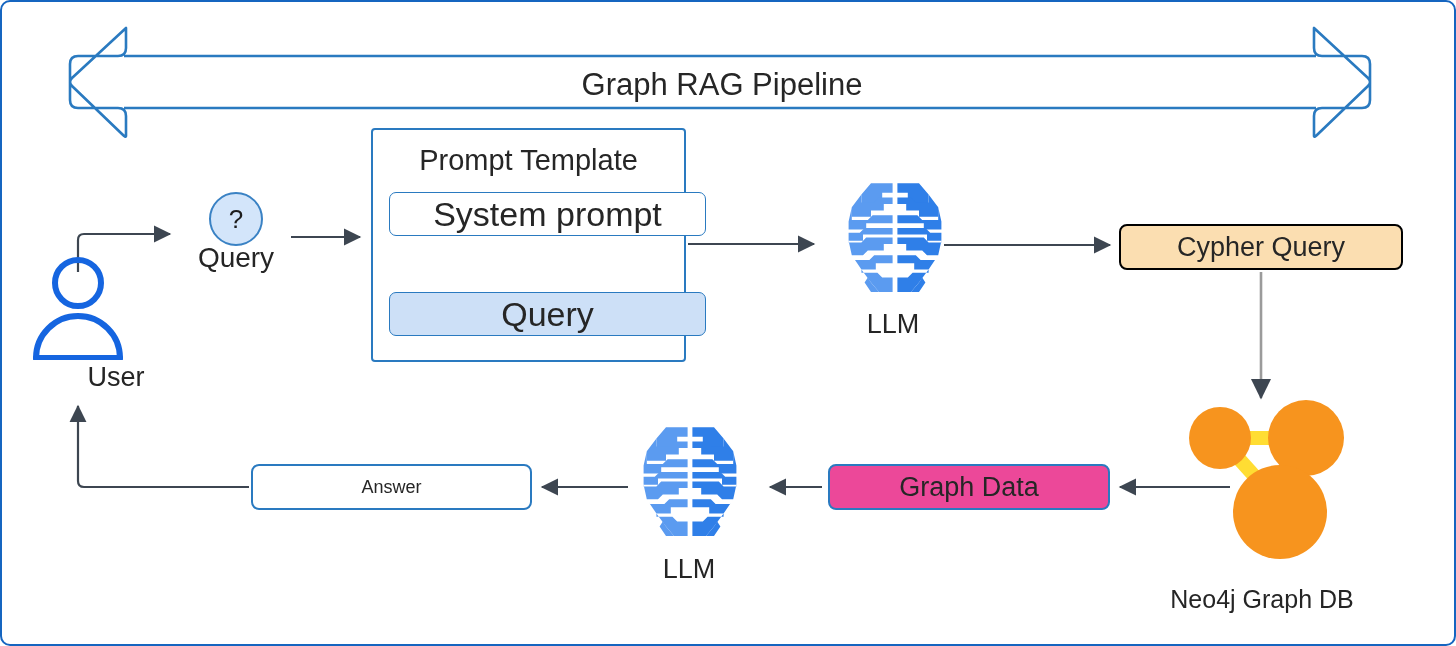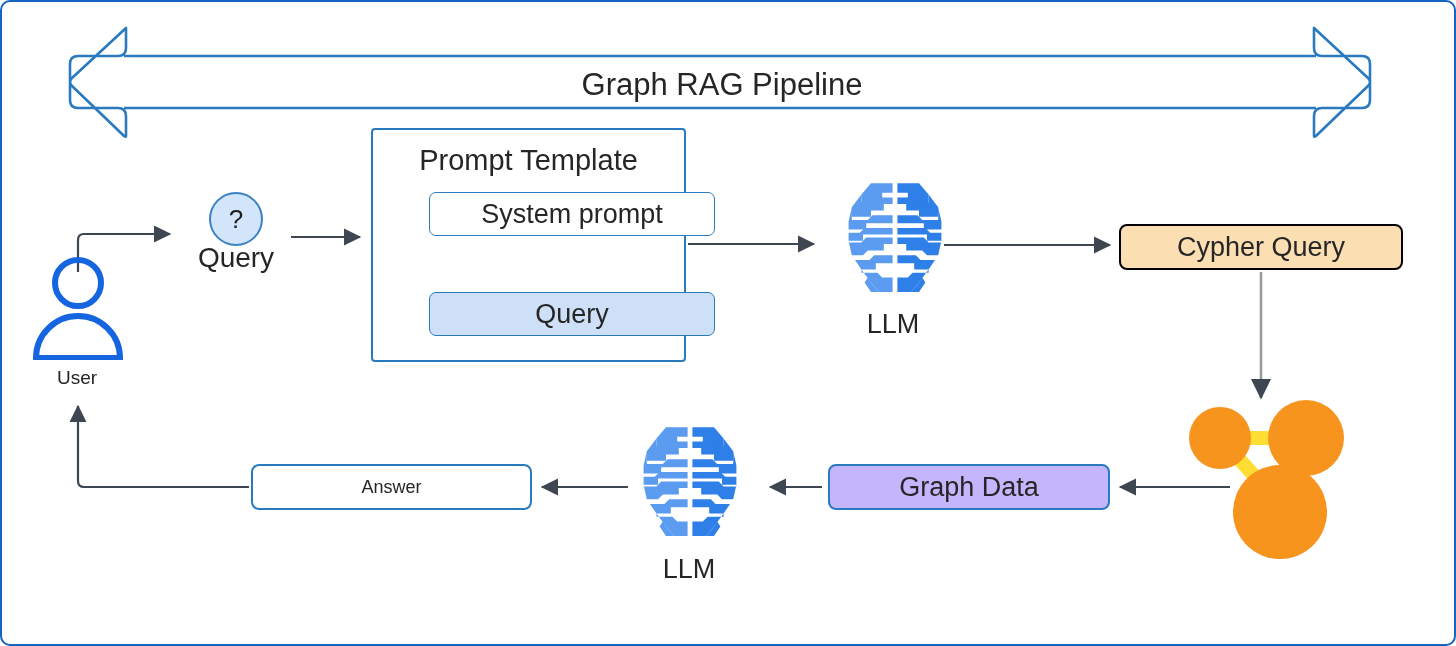--- a/index.html
+++ b/index.html
@@ -50,35 +50,34 @@
     border: 2px solid #2a7ac0;
     border-radius: 4px;
     background: #ffffff;
     box-sizing: border-box;
   }
   #prompt-template-title {
     position: absolute; left: 0; top: 10px; width: 100%; height: 40px;
     font-size: 29px; color: #262626;
   }
   .pt-row {
-    position: absolute; left: 16px; width: 286px; height: 44px;
+    position: absolute; left: 16px; width: 317px; height: 44px;
     border: 1.5px solid #2a7ac0;
     border-radius: 7px;
     box-sizing: border-box;
-    font-size: 27px;
-    color: #262626;
-    margin-left: 40px;
+    font-size: 34px;
+    color: #262626;
   }
   #pt-row-0 { top: 62px;  background: #ffffff; }
   #pt-row-1 { top: 112px; background: #f7f2c6; }
   #pt-row-2 { top: 162px; background: #cde0f7; }
 
   
   #user-icon { left: 26px; top: 253px; }
-  #user-label { left: 0px; top: 358px; width: 150px; height: 34px; font-size: 19px; }
+  #user-label { left: 0px; top: 358px; width: 150px; height: 34px; font-size: 27px; padding-left: 39px; }
 
   
   #query-circle {
     left: 207px; top: 190px; width: 54px; height: 54px;
     border-radius: 50%;
     background: #d3e5fa;
     border: 2px solid #3a82c4;
     box-sizing: border-box;
     font-size: 26px;
     color: #1d1d1d;
@@ -100,21 +99,21 @@
     color: #262626;
   }
 
   
   #neo4j-icon { left: 1170px; top: 398px; }
   #neo4j-label { left: 1120px; top: 580px; width: 280px; height: 34px; font-size: 25px; }
 
   
   #graph-data {
     left: 826px; top: 462px; width: 282px; height: 46px;
-    background: #c4b5fd;
+    background: #ec4899;
     border: 2px solid #2a7ac0;
     border-radius: 8px;
     box-sizing: border-box;
     font-size: 27px;
     color: #262626;
   }
 
   
   #llm-bottom-icon { left: 640px; top: 422px; }
   #llm-bottom-label { left: 622px; top: 550px; width: 130px; height: 34px; font-size: 27px; }
@@ -244,20 +243,21 @@
 
   <div id="cypher-query" class="abs center-text">Cypher Query</div>
 
   <svg id="neo4j-icon" class="abs" width="180" height="168" viewBox="0 0 180 168">
     <line x1="50" y1="38" x2="132" y2="38" stroke="#ffdd33" stroke-width="14"></line>
     <line x1="50" y1="40" x2="104" y2="100" stroke="#ffdd33" stroke-width="14"></line>
     <circle cx="48" cy="38" r="31" fill="#f7941e"></circle>
     <circle cx="134" cy="38" r="38" fill="#f7941e"></circle>
     <circle cx="108" cy="112" r="47" fill="#f7941e"></circle>
   </svg>
+  <div id="neo4j-label" class="abs lbl center-text">Neo4j Graph DB</div>
 
   <div id="graph-data" class="abs center-text">Graph Data</div>
 
   <svg id="llm-bottom-icon" class="abs" width="96" height="120" viewBox="0 0 120 150">
     <g>
       <path d="M 57 4 L 30 4 L 18 18 L 18 30 L 38 30 L 44 24 L 44 16 L 57 16 Z" fill="#5b9bf0"></path>
       <path d="M 18 18 L 6 34 L 6 46 L 30 46 L 30 38 L 46 38 L 46 30 L 57 30 L 57 22 L 40 22 L 34 28 L 18 28 Z" fill="#5b9bf0"></path>
       <path d="M 6 34 L 2 52 L 2 62 L 24 62 L 24 54 L 57 54 L 57 44 L 32 44 L 26 50 L 6 50 Z" fill="#5b9bf0"></path>
       <path d="M 2 62 L 2 76 L 20 76 L 20 68 L 57 68 L 57 60 L 22 60 L 16 66 L 2 66 Z" fill="#5b9bf0"></path>
       <path d="M 2 76 L 6 94 L 20 94 L 26 88 L 46 88 L 46 80 L 57 80 L 57 72 L 24 72 L 18 78 L 2 78 Z" fill="#5b9bf0"></path>

